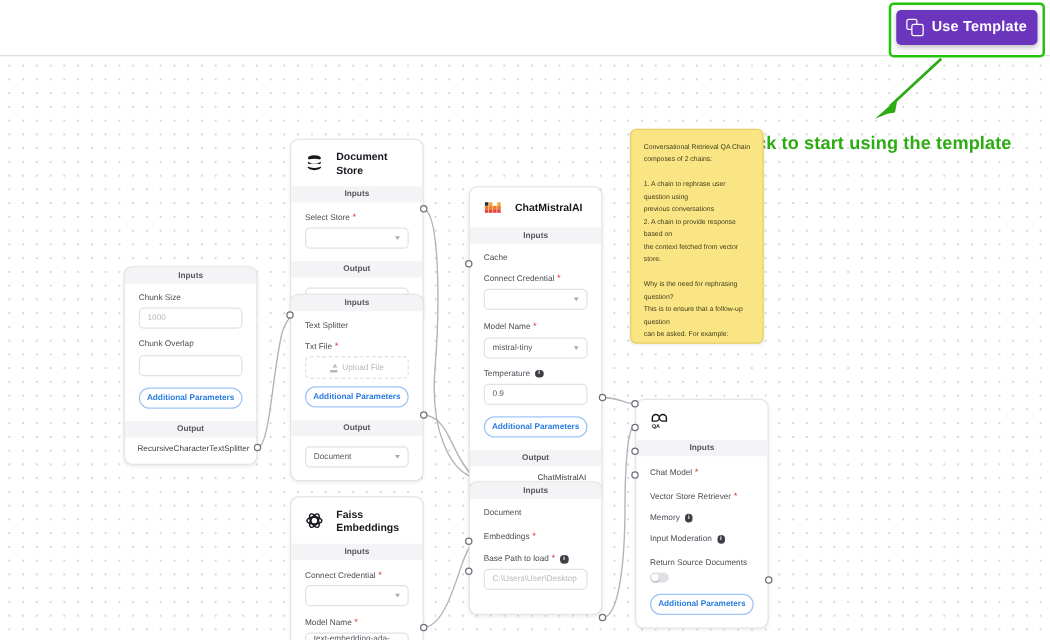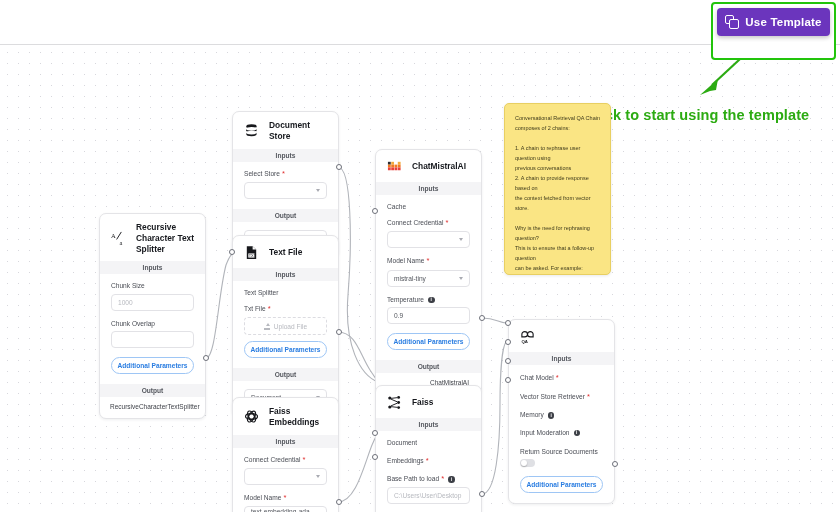--- a/index.html
+++ b/index.html
@@ -8,21 +8,21 @@
     font-family:"Liberation Sans", sans-serif;
     background:#ffffff;
     -webkit-font-smoothing:antialiased;
   }
   #app{position:relative;width:840px;height:512px;overflow:hidden;background:#fff;}
 
   
   .topbar{position:absolute;left:0;top:0;width:840px;height:45px;background:#fff;z-index:40;}
   .topbar-divider{position:absolute;left:0;top:44px;width:840px;height:1px;background:#dcdcde;z-index:41;}
 
-  .use-template-wrap{position:absolute;left:711px;top:2px;width:125px;height:58px;
+  .use-template-wrap{position:absolute;left:711px;top:2px;width:125px;height:44px;
      border:2px solid #22c40b;border-radius:4px;background:#fff;z-index:45;box-sizing:border-box;}
   .use-template-btn{position:absolute;left:4px;top:4px;width:113px;height:28px;
      background:#6b35bd;border-radius:4px;display:flex;align-items:center;justify-content:center;gap:6px;
      color:#fff;font-size:11.5px;font-weight:bold;cursor:pointer;box-sizing:border-box;
      box-shadow:0 2px 4px rgba(0,0,0,.22);}
   .use-template-btn .lbl{letter-spacing:.2px;}
   .copy-icon{width:14px;height:14px;position:relative;flex:0 0 14px;}
   .copy-icon i{position:absolute;box-sizing:border-box;border:1.5px solid #fff;border-radius:2px;}
   .copy-icon i.back{left:0;top:0;width:9px;height:9px;}
   .copy-icon i.front{left:4px;top:4px;width:10px;height:10px;background:#6b35bd;}
@@ -117,30 +117,20 @@
       <path d="M206,313 C216,313 218,250 226,220 C230,210 232,208 236,207" stroke="#b1b4ba" stroke-width="1.1" fill="none"></path>
 
       <path d="M338,457 C356,457 364,420 372,400 C375,393 377,390 378,388" stroke="#b1b4ba" stroke-width="1.1" fill="none"></path>
 
       <path d="M482,273 C495,273 498,277 506,278" stroke="#b1b4ba" stroke-width="1.1" fill="none"></path>
 
       <path d="M482,449 C496,449 500,400 500,360 C500,330 502,302 506,297" stroke="#b1b4ba" stroke-width="1.1" fill="none"></path>
     </svg>
 
     <div class="node" style="left:99px;top:168px;width:107px;">
-      <div class="node-head">
-        <span class="node-ico">
-          <svg width="15" height="15" viewBox="0 0 16 16">
-            <text x="0" y="7" font-size="7" font-family="Liberation Serif, serif" fill="#17181c">A</text>
-            <line x1="6" y1="9" x2="11" y2="1" stroke="#17181c" stroke-width="1"></line>
-            <text x="9" y="15" font-size="7" font-family="Liberation Serif, serif" fill="#17181c">a</text>
-          </svg>
-        </span>
-        <span class="node-title">Recursive Character Text Splitter</span>
-      </div>
       <div class="sect">Inputs</div>
       <div class="body">
         <div class="fl">Chunk Size</div>
         <div class="inp ph">1000</div>
         <div class="gap"></div>
         <div class="fl">Chunk Overlap</div>
         <div class="inp"></div>
         <div class="gap"></div>
         <div class="addparam">Additional Parameters</div>
       </div>
@@ -176,31 +166,20 @@
       <div class="body" style="padding:8px 11px 10px 11px;">
         <div class="inp sel">
           <span>Document</span>
           <span class="caret"></span>
         </div>
       </div>
     </div>
     <div class="port" style="left:336px;top:119px;"></div>
 
     <div class="node" style="left:232px;top:190px;width:107px;">
-      <div class="node-head">
-        <span class="node-ico">
-          <svg width="15" height="15" viewBox="0 0 16 16">
-            <path d="M3 1.2h6.2L13 4.8V14.8H3Z" fill="#17181c"></path>
-            <path d="M9.2 1.2 L13 4.8 H9.2 Z" fill="#fff"></path>
-            <rect x="4.6" y="9" width="6.6" height="4.4" fill="#fff"></rect>
-            <text x="5" y="12.8" font-size="4.2" font-family="Liberation Sans, sans-serif" fill="#17181c">TXT</text>
-          </svg>
-        </span>
-        <span class="node-title">Text File</span>
-      </div>
       <div class="sect">Inputs</div>
       <div class="anchor-row" style="padding-top:8px;padding-bottom:3px;">
         <span>Text Splitter</span>
       </div>
       <div class="body" style="padding-top:6px;">
         <div class="fl">
           <span>Txt File</span><span class="req">&nbsp;*</span>
         </div>
         <div class="upload">
           <span class="up-ico"></span>
@@ -304,40 +283,20 @@
         <div class="gap"></div>
         <div class="addparam">Additional Parameters</div>
       </div>
       <div class="sect">Output</div>
       <div class="out-name">ChatMistralAI</div>
     </div>
     <div class="port" style="left:372px;top:163px;"></div>
     <div class="port" style="left:479px;top:270px;"></div>
 
     <div class="node" style="left:375px;top:340px;width:107px;">
-      <div class="node-head">
-        <span class="node-ico">
-          <svg width="15" height="15" viewBox="0 0 16 16">
-            <g fill="#17181c">
-              <circle cx="3" cy="3.2" r="1.7"></circle>
-                <circle cx="3" cy="12.8" r="1.7"></circle>
-              <circle cx="12.4" cy="2.6" r="1.5"></circle>
-                <circle cx="12.4" cy="8" r="1.5"></circle>
-              <circle cx="12.4" cy="13.4" r="1.5"></circle>
-            </g>
-            <g stroke="#17181c" stroke-width="1" fill="none">
-              <line x1="4.4" y1="3.6" x2="11" y2="2.8"></line>
-              <line x1="4.4" y1="12.4" x2="11" y2="13.2"></line>
-              <line x1="4.2" y1="4.4" x2="11.2" y2="7.4"></line>
-              <line x1="4.2" y1="11.6" x2="11.2" y2="8.6"></line>
-            </g>
-          </svg>
-        </span>
-        <span class="node-title">Faiss</span>
-      </div>
       <div class="sect">Inputs</div>
       <div class="anchor-row" style="padding-top:8px;padding-bottom:2px;">
         <span>Document</span>
       </div>
       <div class="anchor-row" style="padding-top:8px;padding-bottom:2px;">
         <span>Embeddings</span><span class="req">&nbsp;*</span>
       </div>
       <div class="body" style="padding-top:8px;">
         <div class="fl">
           <span>Base Path to load</span><span class="req">&nbsp;*</span><span class="info">i</span>

